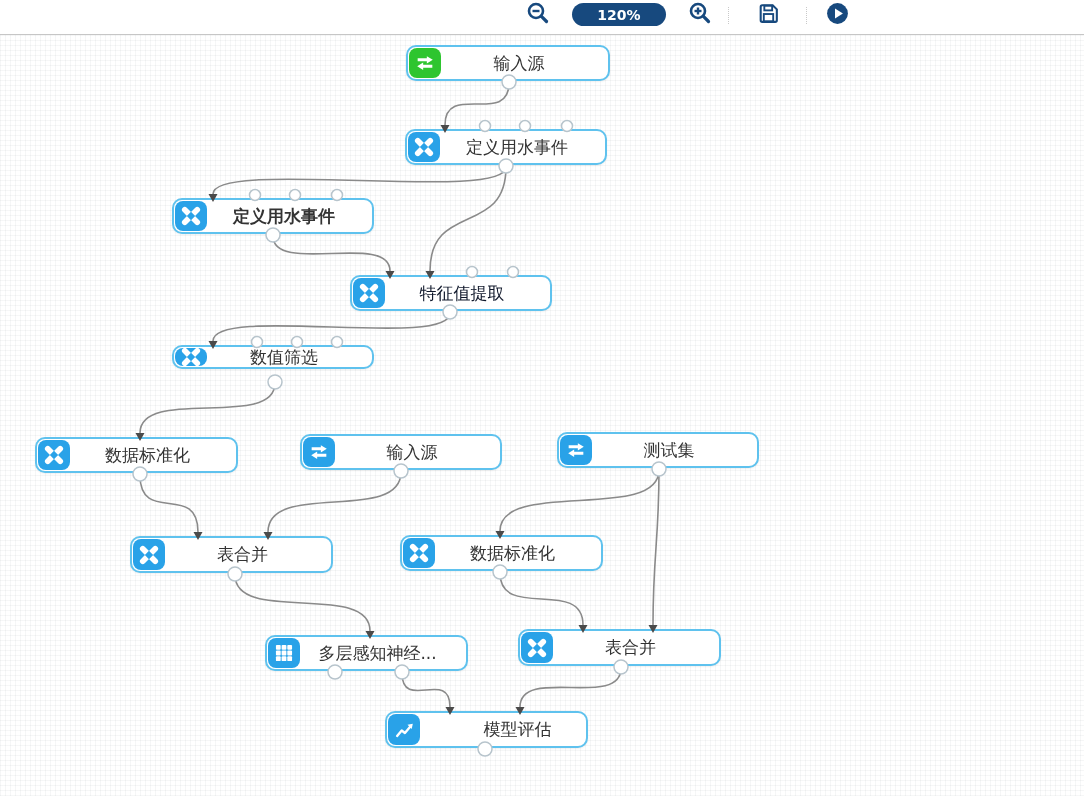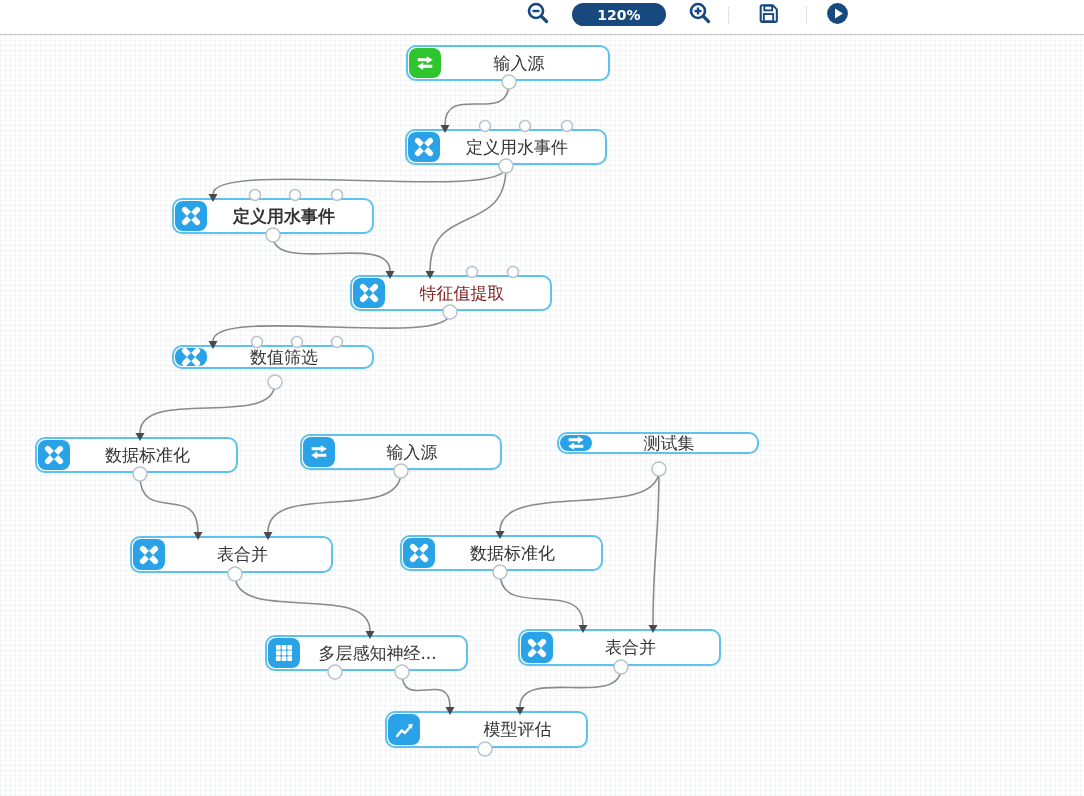--- a/index.html
+++ b/index.html
@@ -135,21 +135,21 @@
         <div class="node" style="left: 350px; top: 240px; width: 202px; height: 36px; border-color: rgb(95, 194, 238);">
     <span class="icon" style="background: rgb(41, 162, 232);">
             <svg width="22" height="22" viewBox="0 0 24 24">
               <g stroke="#fff" stroke-width="6.2" stroke-linecap="round">
                 <line x1="5.2" y1="5.2" x2="18.8" y2="18.8"></line>
                 <line x1="18.8" y1="5.2" x2="5.2" y2="18.8"></line>
               </g>
               <rect x="8.8" y="8.8" width="6.4" height="6.4" fill="#29a2e8" transform="rotate(45 12 12)"></rect>
             </svg>
           </span>
-    <span class="label" style="color: #7f1d1d;">特征值提取</span>
+    <span class="label" style="color: #0f172a;">特征值提取</span>
   </div>
         <div class="node" style="left: 172px; top: 310px; width: 202px; height: 24px; border-color: rgb(95, 194, 238);">
     <span class="icon" style="background: rgb(41, 162, 232);">
             <svg width="22" height="22" viewBox="0 0 24 24">
               <g stroke="#fff" stroke-width="6.2" stroke-linecap="round">
                 <line x1="5.2" y1="5.2" x2="18.8" y2="18.8"></line>
                 <line x1="18.8" y1="5.2" x2="5.2" y2="18.8"></line>
               </g>
               <rect x="8.8" y="8.8" width="6.4" height="6.4" fill="#29a2e8" transform="rotate(45 12 12)"></rect>
             </svg>
@@ -170,21 +170,21 @@
   </div>
         <div class="node" style="left: 300px; top: 399px; width: 202px; height: 36px; border-color: rgb(95, 194, 238);">
     <span class="icon" style="background: rgb(41, 162, 232);">
             <svg width="22" height="22" viewBox="0 0 24 24">
               <path fill="#fff" d="M4 6.8 H14 V4.5 L20.5 8.5 L14 12.5 V10.2 H4 Z"></path>
               <path fill="#fff" d="M20 13.8 H10 V11.5 L3.5 15.5 L10 19.5 V17.2 H20 Z"></path>
             </svg>
           </span>
     <span class="label" style="color: rgb(51, 51, 51);">输入源</span>
   </div>
-        <div class="node" style="left: 557px; top: 397px; width: 202px; height: 22px; border-color: rgb(95, 194, 238);">
+        <div class="node" style="left: 557px; top: 397px; width: 202px; height: 36px; border-color: rgb(95, 194, 238);">
     <span class="icon" style="background: rgb(41, 162, 232);">
             <svg width="22" height="22" viewBox="0 0 24 24">
               <path fill="#fff" d="M4 6.8 H14 V4.5 L20.5 8.5 L14 12.5 V10.2 H4 Z"></path>
               <path fill="#fff" d="M20 13.8 H10 V11.5 L3.5 15.5 L10 19.5 V17.2 H20 Z"></path>
             </svg>
           </span>
     <span class="label" style="color: rgb(51, 51, 51);">测试集</span>
   </div>
         <div class="node" style="left: 130px; top: 501px; width: 203px; height: 37px; border-color: rgb(95, 194, 238);">
     <span class="icon" style="background: rgb(41, 162, 232);">

